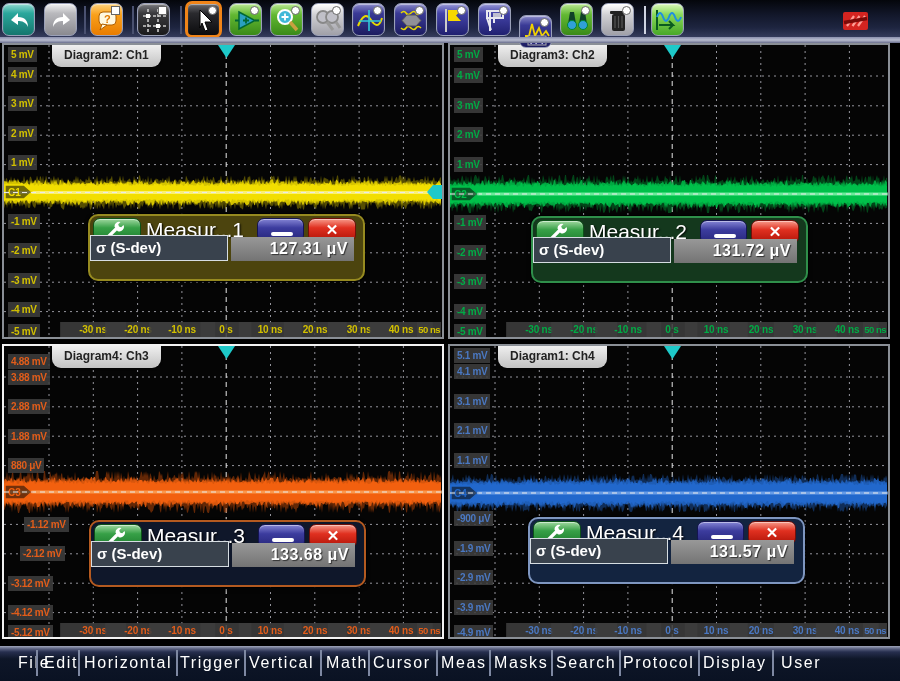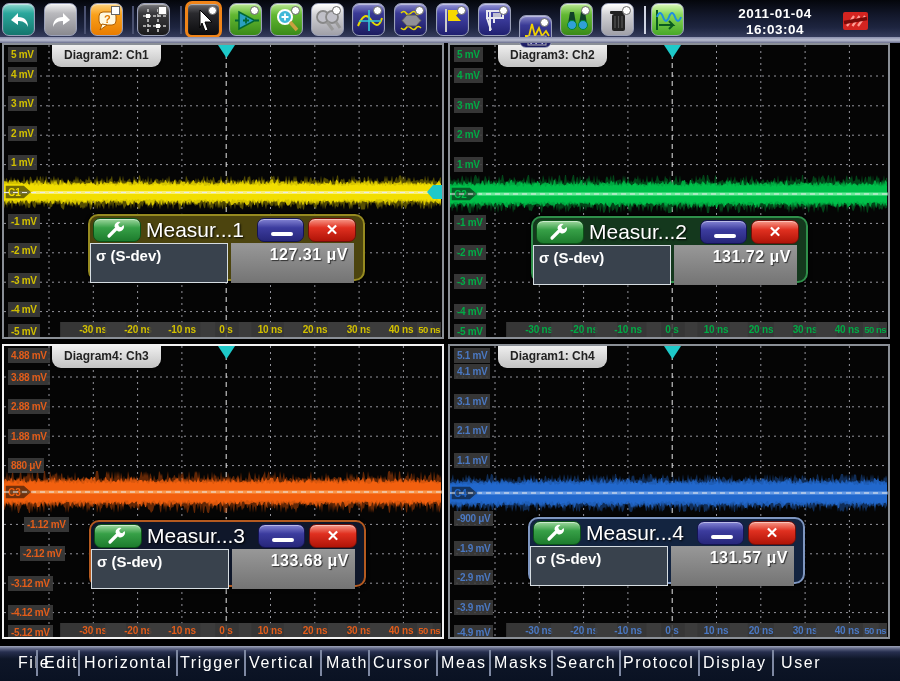--- a/index.html
+++ b/index.html
@@ -39,21 +39,21 @@
   border:1px solid #0c5218; display:flex; align-items:center; justify-content:center;
   box-shadow:inset 0 1px 0 rgba(255,255,255,.5); }
 .mname { position:absolute; left:56px; top:0; color:#fff; font-size:21px; line-height:24px;
   text-shadow:1px 1px 2px #000; white-space:nowrap; }
 .minus { background:linear-gradient(180deg,#8585d5,#3c3c9e 40%,#26267a);
   border:1px solid #141452; box-shadow:inset 0 1px 0 rgba(255,255,255,.45); }
 .mline { position:absolute; left:13px; bottom:5px; width:22px; height:4px; background:#fff; border-radius:2px; }
 .xbtn { background:linear-gradient(180deg,#f89a8a,#e03020 40%,#b01408);
   border:1px solid #70100a; box-shadow:inset 0 1px 0 rgba(255,255,255,.45); color:#fff; font-size:15px; font-weight:bold;
   text-align:center; line-height:22px; }
-.mdata { position:absolute; left:0px; top:27px; width:264px; height:40px; display:flex; }
+.mdata { position:absolute; left:0px; top:27px; width:264px; height:18px; display:flex;align-items:flex-end; }
 .mlab { width:138px; background:#39424d; border:1px solid #d6dde2; color:#fff;
   font-size:15px; font-weight:bold; line-height:24px; padding-left:5px; }
 .mval { flex:1; margin-left:3px; background:linear-gradient(180deg,#989898,#747474);
   color:#fff; font-size:16px; font-weight:bold; letter-spacing:0.5px; line-height:24px; text-align:right;
   padding-right:6px; text-shadow:1px 1px 1px #333; }
 #menu { position:absolute; left:0; top:646px; width:900px; height:35px;
   background:linear-gradient(180deg,#a0a6ba 0,#565d7c 3px,#262e4e 6px,#0e1628 13px,#0a1223 100%); }
 .mi { position:absolute; top:8px; color:#fff; font-size:16px; letter-spacing:1.6px; }
 .msep { position:absolute; top:4px; width:2px; height:26px; background:#7e88a2; }
 </style></head>
@@ -193,21 +193,21 @@
         <path d="M0,136.8L1,137.7L2,135.3L3,136.9L4,134.9L5,133.9L6,135.2L7,137.1L8,136.3L9,137.7L10,136.3L11,134.9L12,134.3L13,137.9L14,137.7L15,137.9L16,135.0L17,135.3L18,134.9L19,136.4L20,138.0L21,136.6L22,136.8L23,138.1L24,136.5L25,137.1L26,133.9L27,135.8L28,134.8L29,135.9L30,134.6L31,137.9L32,137.2L33,137.1L34,134.2L35,136.9L36,135.3L37,136.0L38,135.0L39,136.2L40,133.9L41,138.0L42,136.8L43,136.6L44,137.2L45,135.9L46,136.0L47,135.8L48,137.0L49,133.9L50,136.4L51,137.7L52,137.2L53,136.4L54,137.2L55,136.3L56,134.3L57,134.3L58,136.0L59,135.7L60,137.7L61,134.4L62,135.1L63,137.3L64,133.9L65,136.7L66,137.2L67,136.2L68,133.9L69,136.5L70,137.9L71,133.9L72,136.3L73,137.9L74,135.2L75,137.0L76,133.9L77,136.6L78,137.4L79,137.7L80,137.9L81,135.6L82,134.7L83,137.0L84,136.7L85,134.6L86,136.3L87,137.3L88,137.2L89,135.3L90,136.8L91,137.8L92,137.2L93,133.9L94,135.0L95,137.6L96,136.6L97,137.0L98,137.1L99,135.4L100,133.9L101,137.1L102,137.6L103,136.6L104,136.9L105,135.1L106,137.8L107,137.4L108,136.3L109,135.2L110,134.9L111,135.5L112,136.8L113,134.8L114,133.9L115,133.9L116,137.7L117,135.7L118,134.6L119,136.9L120,134.4L121,137.4L122,136.2L123,136.5L124,136.2L125,136.4L126,135.0L127,136.5L128,136.8L129,136.5L130,137.0L131,136.8L132,135.0L133,137.1L134,137.5L135,135.3L136,133.9L137,133.9L138,134.3L139,137.5L140,135.1L141,134.8L142,134.6L143,137.6L144,137.1L145,137.9L146,135.1L147,135.6L148,136.1L149,135.3L150,135.3L151,137.6L152,137.3L153,137.9L154,133.9L155,136.7L156,137.1L157,137.6L158,137.0L159,137.5L160,136.1L161,137.6L162,137.8L163,137.1L164,135.3L165,137.8L166,135.3L167,136.4L168,134.4L169,138.0L170,135.8L171,136.9L172,137.6L173,135.7L174,136.1L175,134.2L176,135.8L177,136.9L178,136.3L179,134.3L180,137.1L181,137.5L182,138.0L183,134.4L184,137.3L185,137.9L186,136.9L187,133.9L188,136.6L189,135.9L190,137.3L191,134.7L192,138.0L193,135.3L194,133.9L195,136.7L196,137.0L197,136.1L198,136.1L199,137.1L200,137.6L201,136.3L202,137.3L203,137.4L204,136.1L205,136.1L206,135.8L207,136.6L208,135.7L209,138.0L210,137.7L211,135.0L212,137.1L213,136.8L214,134.3L215,137.1L216,134.1L217,137.8L218,136.8L219,135.7L220,136.4L221,136.8L222,133.9L223,135.3L224,137.7L225,136.9L226,135.1L227,137.6L228,136.2L229,133.9L230,134.6L231,137.4L232,135.9L233,137.3L234,136.4L235,137.0L236,137.2L237,135.9L238,136.5L239,137.3L240,137.3L241,134.2L242,136.5L243,137.0L244,137.8L245,133.9L246,137.7L247,137.8L248,134.7L249,135.7L250,136.2L251,136.6L252,137.6L253,137.8L254,137.9L255,136.2L256,137.1L257,136.3L258,137.9L259,137.0L260,136.3L261,133.9L262,134.2L263,138.0L264,136.3L265,137.2L266,137.9L267,136.1L268,135.0L269,137.9L270,136.7L271,134.9L272,138.0L273,135.6L274,136.0L275,135.6L276,138.0L277,136.2L278,136.9L279,136.5L280,135.8L281,133.9L282,137.3L283,138.0L284,135.8L285,135.4L286,135.1L287,137.0L288,136.6L289,134.9L290,135.5L291,136.6L292,138.0L293,137.2L294,137.5L295,136.4L296,137.4L297,135.0L298,135.5L299,135.8L300,137.0L301,137.4L302,134.5L303,134.7L304,133.9L305,134.8L306,135.5L307,136.9L308,137.3L309,136.3L310,135.2L311,137.0L312,137.6L313,137.7L314,135.4L315,137.8L316,136.0L317,137.7L318,136.4L319,134.6L320,136.1L321,137.4L322,136.3L323,137.5L324,134.3L325,136.1L326,135.0L327,136.4L328,133.9L329,136.9L330,136.8L331,135.9L332,136.2L333,137.8L334,137.9L335,138.0L336,133.9L337,135.4L338,136.5L339,137.7L340,137.4L341,136.9L342,136.0L343,137.9L344,136.6L345,134.3L346,135.0L347,136.6L348,133.9L349,133.9L350,137.1L351,136.0L352,136.1L353,136.3L354,136.5L355,138.1L356,136.3L357,133.9L358,136.5L359,133.9L360,135.8L361,138.0L362,136.4L363,136.5L364,138.0L365,137.8L366,137.7L367,136.9L368,136.1L369,134.4L370,135.4L371,136.6L372,135.4L373,137.1L374,137.9L375,137.6L376,137.0L377,133.9L378,137.2L379,136.1L380,137.1L381,137.5L382,136.4L383,137.9L384,135.3L385,136.9L386,134.4L387,138.1L388,136.2L389,137.1L390,137.0L391,136.1L392,136.6L393,134.7L394,136.9L395,134.4L396,135.5L397,136.7L398,135.5L399,137.2L400,135.9L401,134.1L402,137.9L403,133.9L404,137.0L405,134.2L406,136.2L407,137.0L408,135.2L409,136.6L410,136.7L411,135.2L412,137.7L413,134.5L414,133.9L415,137.8L416,137.1L417,136.8L418,137.8L419,136.9L420,137.8L421,136.5L422,136.7L423,136.8L424,136.2L425,136.6L426,136.2L427,133.9L428,136.5L429,135.4L430,136.7L431,136.5L432,137.2L433,137.4L434,137.7L435,136.8L436,136.1L437,136.9L437,156.1L436,154.7L435,154.1L434,154.3L433,154.7L432,154.1L431,156.3L430,154.6L429,154.4L428,157.7L427,154.8L426,154.8L425,155.1L424,156.1L423,156.8L422,158.1L421,157.7L420,154.5L419,158.1L418,155.9L417,154.5L416,154.1L415,156.6L414,156.4L413,154.5L412,155.2L411,155.5L410,155.9L409,154.0L408,154.8L407,158.1L406,157.8L405,155.0L404,156.8L403,158.1L402,155.5L401,154.0L400,154.2L399,154.5L398,155.2L397,155.2L396,154.7L395,155.0L394,154.8L393,154.2L392,155.9L391,154.6L390,156.8L389,157.5L388,154.7L387,154.6L386,153.9L385,154.9L384,156.6L383,158.1L382,155.5L381,158.1L380,155.3L379,156.6L378,157.0L377,158.1L376,154.2L375,156.6L374,158.1L373,154.1L372,154.9L371,158.1L370,157.1L369,156.3L368,154.8L367,155.7L366,156.4L365,155.6L364,155.9L363,155.6L362,155.1L361,154.1L360,156.4L359,156.4L358,154.7L357,156.9L356,156.1L355,154.9L354,154.9L353,154.1L352,154.3L351,155.2L350,157.7L349,154.1L348,155.3L347,155.6L346,156.2L345,154.0L344,154.9L343,154.6L342,156.8L341,154.1L340,156.6L339,155.8L338,154.7L337,156.8L336,156.4L335,155.4L334,158.1L333,155.4L332,157.8L331,156.1L330,157.5L329,156.9L328,153.9L327,157.5L326,155.8L325,155.9L324,156.2L323,155.0L322,154.3L321,156.4L320,155.5L319,155.3L318,155.6L317,154.9L316,155.4L315,155.4L314,155.8L313,155.0L312,155.3L311,156.5L310,157.4L309,155.1L308,156.7L307,155.5L306,157.6L305,155.1L304,158.1L303,156.1L302,156.9L301,155.9L300,154.4L299,158.1L298,155.6L297,154.0L296,155.4L295,155.2L294,156.6L293,155.1L292,158.1L291,153.9L290,154.8L289,154.8L288,155.0L287,156.0L286,155.4L285,154.3L284,156.3L283,155.5L282,155.0L281,156.9L280,154.7L279,154.9L278,156.1L277,154.3L276,157.8L275,155.7L274,154.7L273,154.3L272,156.1L271,158.1L270,156.1L269,154.4L268,154.5L267,155.4L266,157.7L265,155.2L264,154.0L263,156.0L262,154.7L261,156.0L260,155.5L259,155.1L258,154.8L257,155.1L256,155.4L255,154.0L254,156.2L253,154.7L252,157.1L251,156.0L250,156.4L249,155.4L248,154.3L247,154.8L246,155.8L245,155.6L244,154.2L243,153.9L242,154.7L241,156.2L240,154.5L239,155.8L238,154.3L237,154.2L236,154.9L235,156.2L234,158.1L233,158.1L232,157.7L231,155.0L230,154.2L229,157.8L228,155.1L227,155.4L226,154.2L225,156.7L224,155.4L223,157.5L222,156.9L221,157.7L220,155.1L219,154.7L218,158.1L217,154.1L216,156.0L215,157.6L214,158.1L213,154.1L212,154.4L211,157.0L210,155.3L209,158.1L208,155.7L207,157.9L206,154.0L205,155.9L204,156.1L203,158.1L202,155.1L201,155.7L200,154.8L199,155.9L198,158.1L197,157.8L196,155.2L195,156.1L194,156.8L193,154.9L192,156.0L191,157.0L190,154.4L189,157.1L188,155.7L187,156.2L186,155.5L185,154.1L184,154.3L183,156.0L182,158.1L181,154.0L180,157.4L179,154.1L178,156.4L177,157.0L176,156.2L175,155.2L174,156.6L173,156.4L172,155.3L171,154.8L170,154.5L169,154.1L168,155.6L167,155.4L166,154.3L165,154.5L164,155.3L163,157.8L162,157.0L161,155.8L160,155.8L159,154.9L158,158.1L157,158.1L156,154.2L155,155.1L154,156.8L153,158.1L152,157.0L151,155.8L150,154.2L149,155.0L148,155.2L147,156.5L146,158.1L145,154.0L144,157.0L143,155.1L142,156.1L141,154.7L140,154.3L139,155.3L138,154.6L137,157.6L136,157.7L135,158.1L134,155.4L133,155.4L132,154.9L131,156.7L130,157.5L129,156.3L128,155.1L127,157.2L126,157.2L125,158.1L124,154.2L123,154.7L122,154.6L121,154.4L120,156.9L119,158.1L118,154.6L117,158.1L116,158.1L115,155.1L114,156.7L113,155.8L112,155.0L111,155.6L110,156.5L109,156.8L108,154.4L107,158.1L106,158.1L105,154.5L104,154.2L103,154.9L102,154.1L101,156.7L100,155.5L99,157.4L98,158.1L97,154.1L96,156.8L95,154.6L94,156.9L93,155.6L92,158.1L91,157.2L90,153.9L89,157.8L88,154.3L87,155.2L86,154.7L85,154.9L84,154.8L83,157.8L82,156.5L81,154.3L80,155.3L79,155.3L78,158.0L77,153.9L76,154.2L75,156.0L74,155.5L73,158.1L72,155.1L71,155.2L70,155.0L69,154.7L68,156.8L67,155.3L66,155.9L65,155.3L64,156.2L63,154.0L62,154.1L61,156.0L60,157.8L59,157.8L58,155.8L57,154.6L56,155.7L55,154.2L54,154.7L53,154.9L52,157.0L51,154.4L50,156.4L49,156.3L48,154.0L47,157.0L46,155.3L45,154.2L44,157.5L43,156.9L42,157.4L41,155.8L40,154.5L39,154.1L38,155.2L37,156.0L36,155.8L35,155.5L34,155.9L33,157.7L32,157.1L31,156.2L30,158.1L29,157.6L28,157.4L27,155.9L26,154.9L25,156.7L24,156.1L23,153.9L22,155.0L21,155.5L20,158.1L19,156.1L18,155.5L17,156.5L16,155.4L15,156.1L14,154.5L13,157.4L12,156.8L11,156.1L10,157.6L9,155.0L8,154.2L7,156.9L6,158.1L5,155.8L4,155.5L3,154.5L2,157.2L1,155.6L0,153.9Z" fill="#f2600f"></path>
         <rect x="0" y="144.5" width="438" height="3" fill="#ffb068" fill-opacity="0.7"></rect>
         <g transform="translate(0,137)">
           <path d="M1 2 L20 2 L28 9 L20 16 L1 16 Z" fill="rgba(10,10,10,0.55)" stroke="#f2600f" stroke-width="1.5"></path>
           <text x="4" y="13" font-size="10" font-weight="bold" fill="#f2600f">C3</text>
         </g>
         <line x1="0" y1="146.0" x2="438" y2="146.0" class="gw" stroke-width="1.4"></line>
         <path d="M214,0 L231,0 L222.5,13 Z" fill="#1ec9c9"></path>
       </svg>
       <div class="tab">Diagram4: Ch3</div>
-      <div class="ylab" style="left:4px;top:2px;color:#e25d1a">4.88 mV</div>
+      <div class="ylab" style="left:4px;top:8px;color:#e25d1a">4.88 mV</div>
       <div class="ylab" style="left:4px;top:24px;color:#e25d1a">3.88 mV</div>
       <div class="ylab" style="left:4px;top:53px;color:#e25d1a">2.88 mV</div>
       <div class="ylab" style="left:4px;top:83px;color:#e25d1a">1.88 mV</div>
       <div class="ylab" style="left:4px;top:112px;color:#e25d1a">880 μV</div>
       <div class="ylab" style="left:20px;top:171px;color:#e25d1a">-1.12 mV</div>
       <div class="ylab" style="left:16px;top:200px;color:#e25d1a">-2.12 mV</div>
       <div class="ylab" style="left:4px;top:230px;color:#e25d1a">-3.12 mV</div>
       <div class="ylab" style="left:4px;top:259px;color:#e25d1a">-4.12 mV</div>
       <div class="ylab" style="left:4px;top:279px;color:#e25d1a">-5.12 mV</div>
       <div class="xlab" style="left:89px;top:277px;color:#e25d1a">-30 ns</div>
@@ -464,21 +464,20 @@
         <svg width="33" height="33" viewBox="0 0 33 33" style="position:absolute;left:0;top:0">
           <path d="M5 26 V6" stroke="#0a5a20" stroke-width="2"></path>
           <path d="M5 13 q3 -8 6 0 t6 0 t6 0 t6 0" stroke="#2090e0" stroke-width="2" fill="none"></path>
           <path d="M7 21 h14 l-4 -4 m4 4 l-4 4" stroke="#0a5a20" stroke-width="2" fill="none"></path>
         </svg>
       </div>
       <div class="tsep" style="left:84px"></div>
       <div class="tsep" style="left:132px"></div>
       <div class="tsep" style="left:180px"></div>
       <div class="tsep" style="left:644px;background:#cfd4e2"></div>
-<div id="dt">2011-01-04<br>16:03:04</div>
 <svg id="logo" width="25" height="18">
         <rect x="0" y="0" width="25" height="18" rx="2" fill="#d42420"></rect>
         <path d="M4 14 L11 4 M9.5 14 L16.5 4 M15 14 L22 4" stroke="#ff9c94" stroke-width="2.2"></path>
         <path d="M1 10.5 L24 6.5" stroke="#7c0a08" stroke-width="3.4"></path>
       </svg>
 </div>
 <div id="tstrip"></div>
 <div id="menu">
       <div class="mi" style="left:18px">File</div>
       <div class="mi" style="left:44px">Edit</div>

